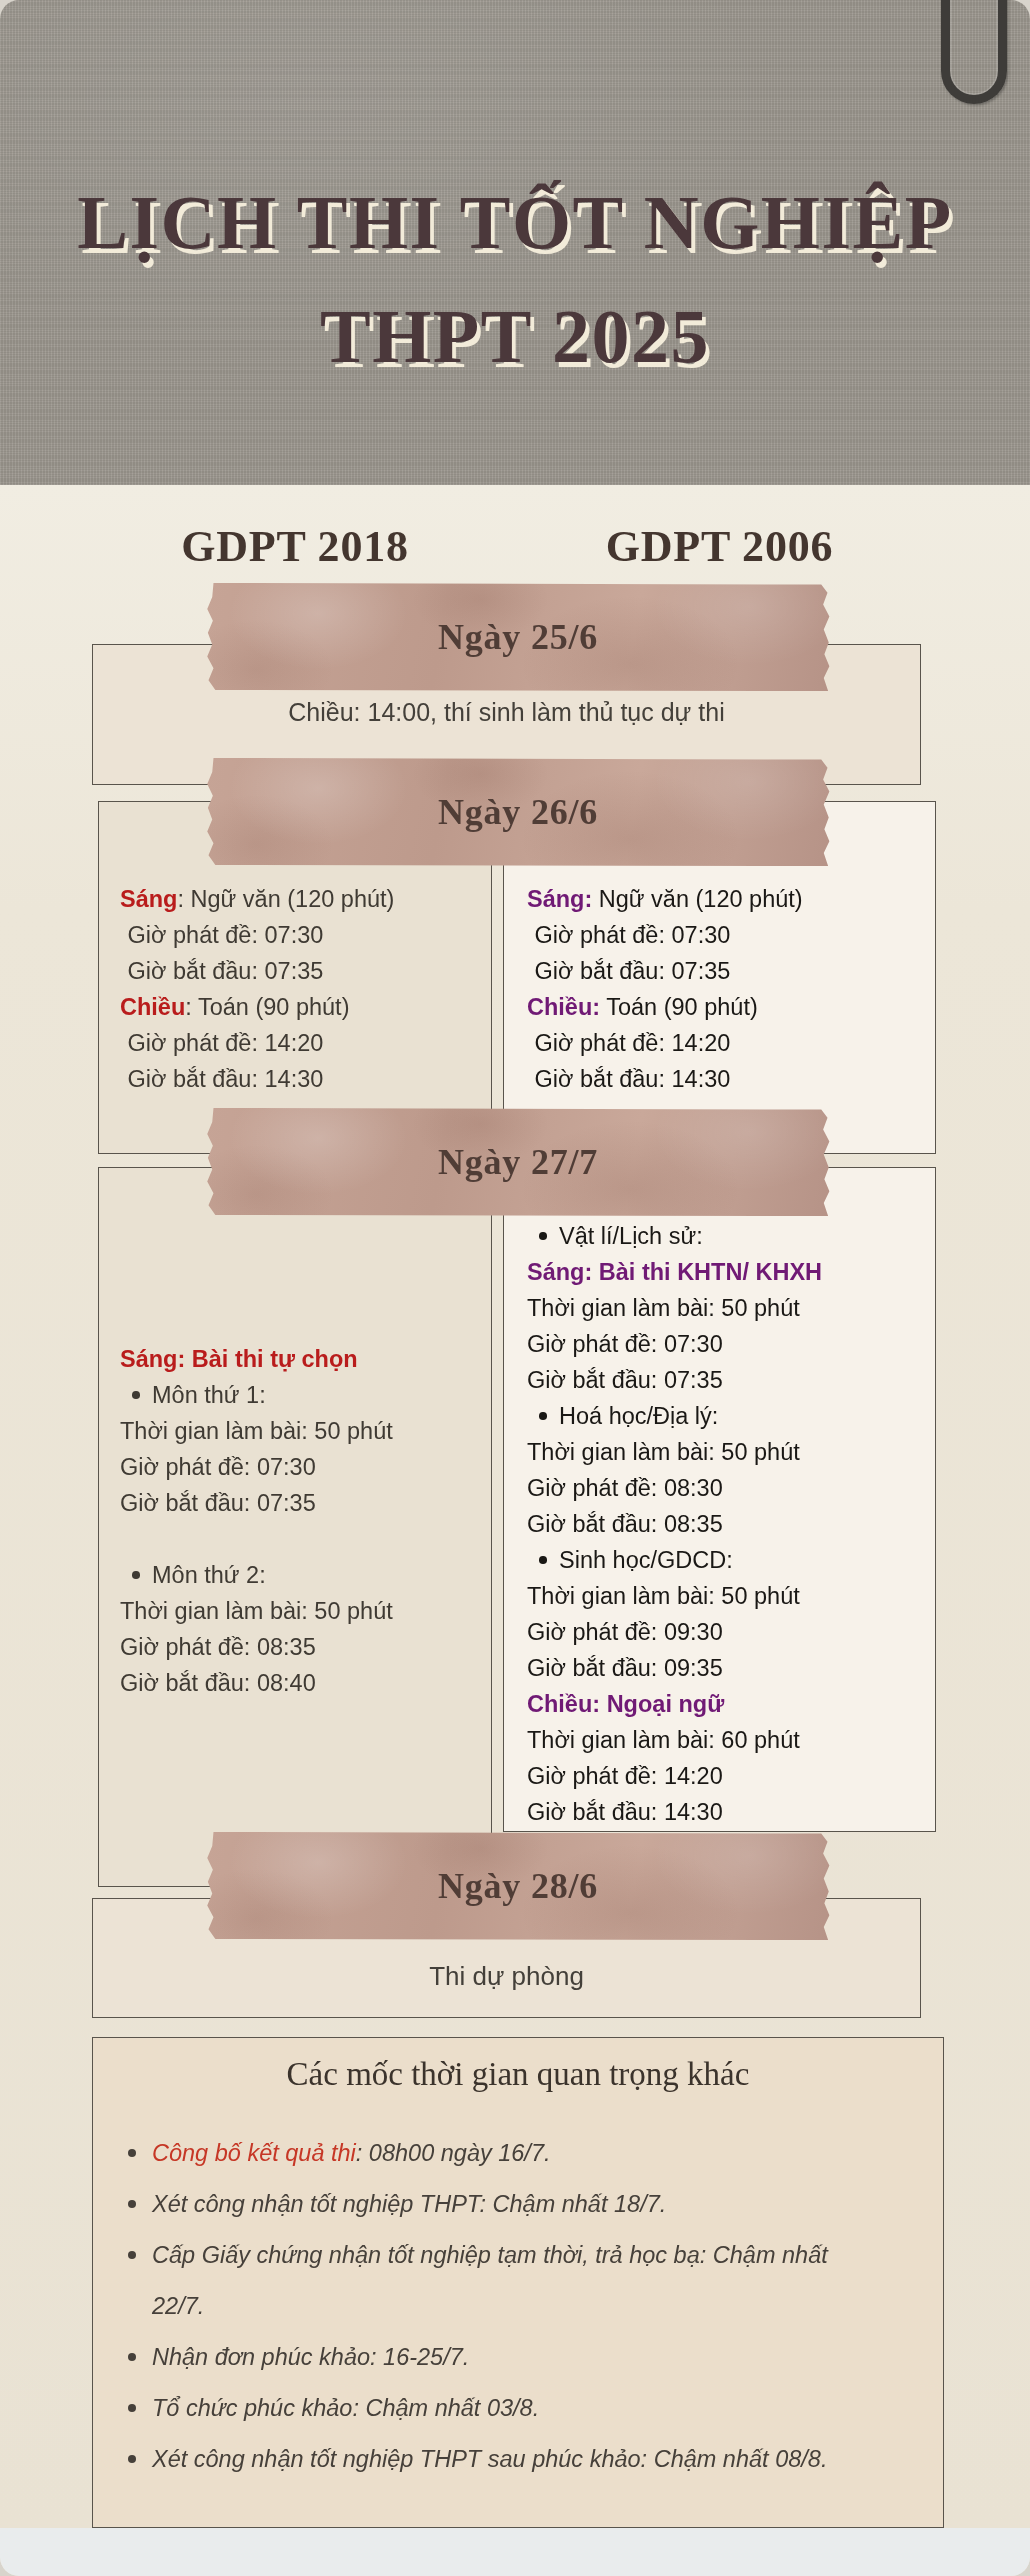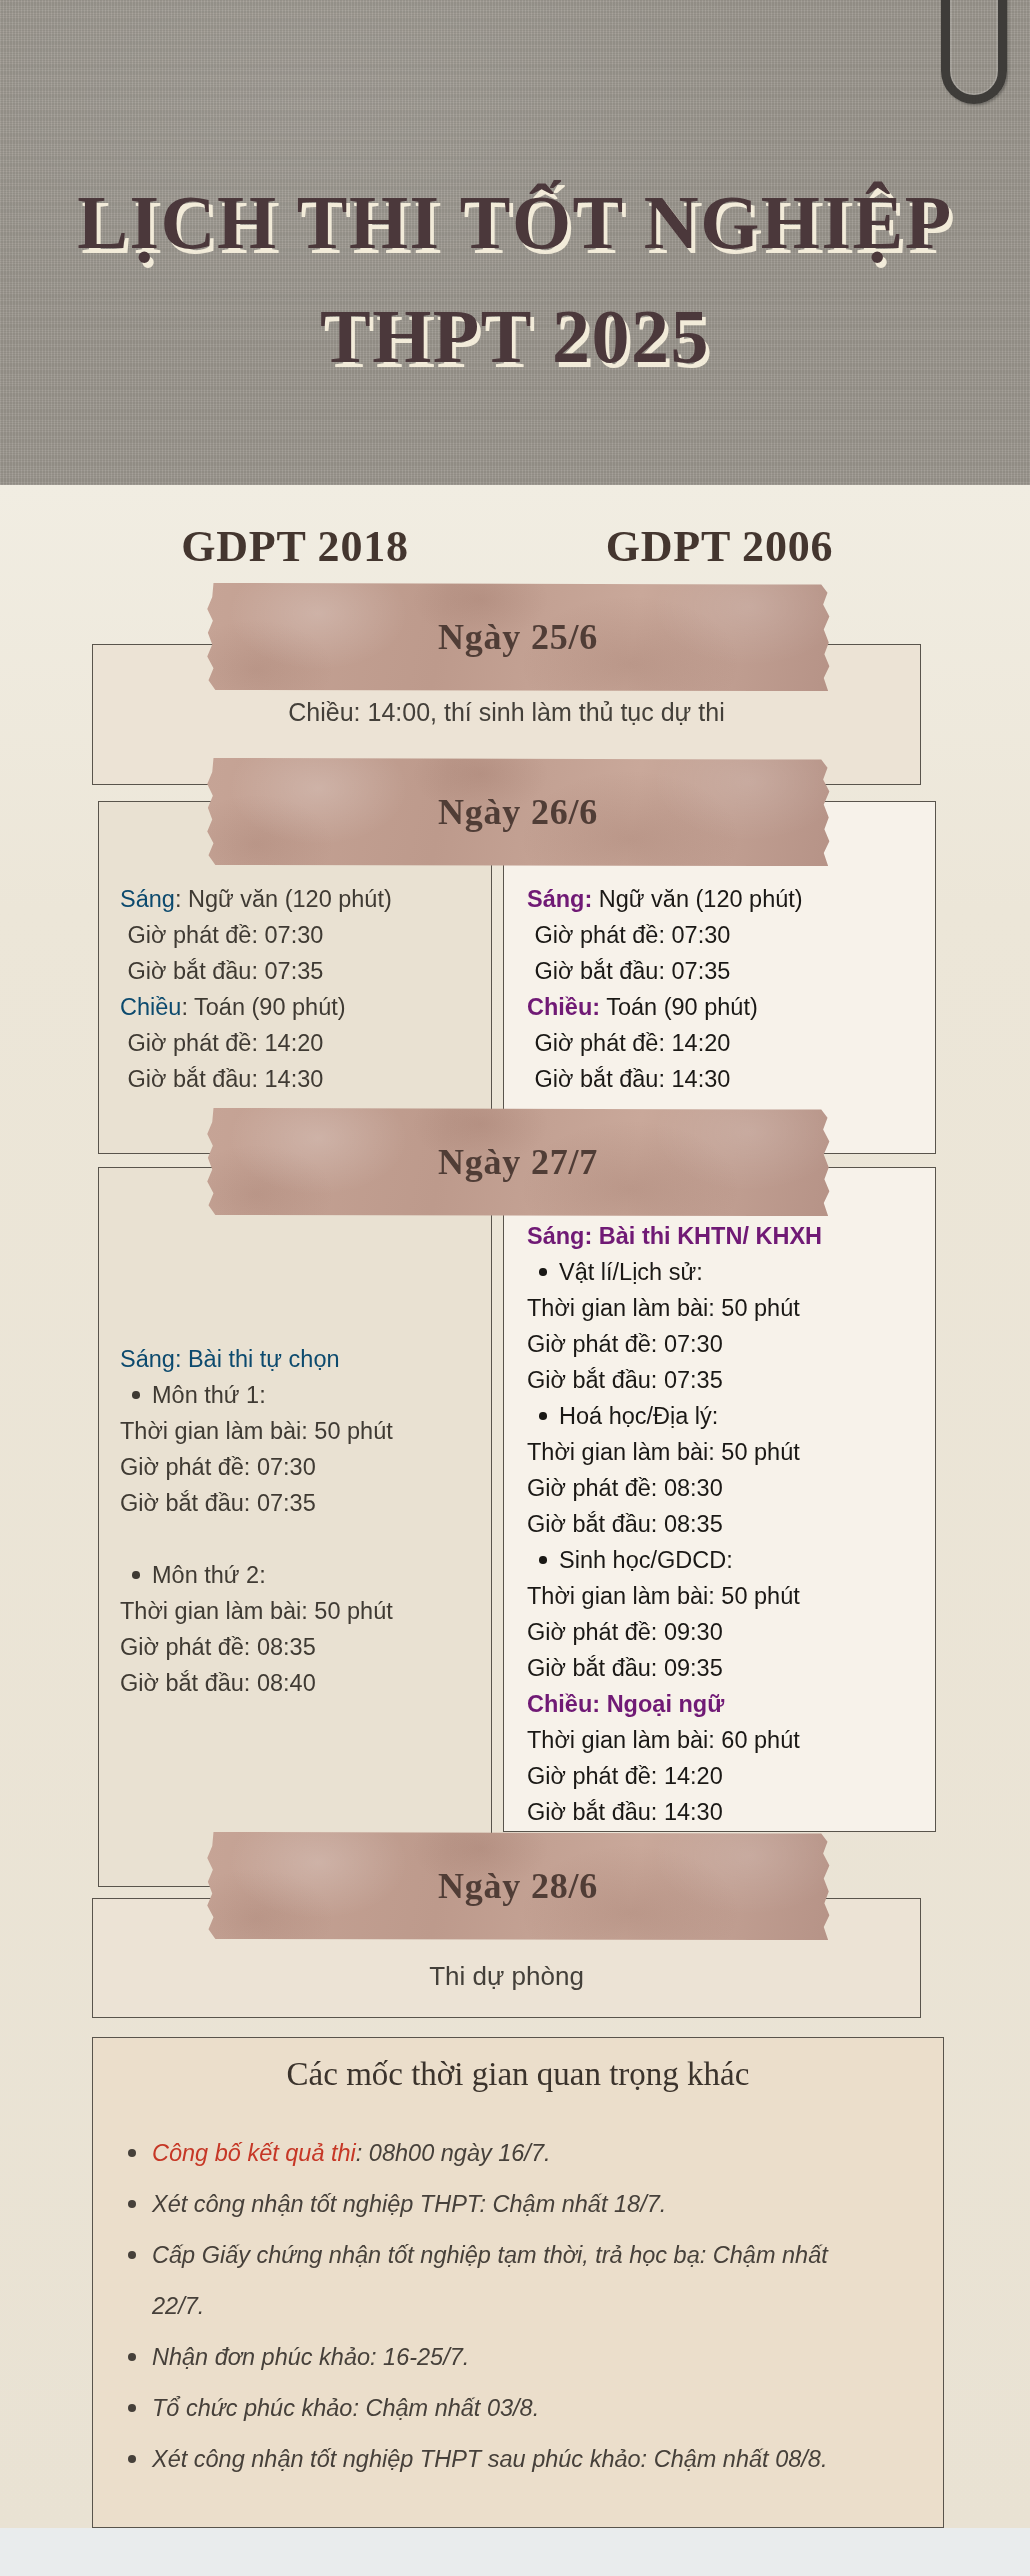--- a/index.html
+++ b/index.html
@@ -1,18 +1,18 @@
 <!DOCTYPE html>
 <html style="font-size:12px"><head>
 <meta charset="utf-8">
 <style>
   html,body{margin:0;padding:0;background:#d8d4cc;}
   .page{position:relative;width:1030px;height:2576px;margin:0 auto;overflow:hidden;
         background:linear-gradient(#f1ede2 485px,#ece6d8 909px,#e9e2d3 2528px);
-        font-family:"Liberation Sans","DejaVu Sans",sans-serif;}
+        font-family:"Liberation Sans","DejaVu Sans",sans-serif;border-radius:19px;}
   
   .hdr{position:absolute;left:0;top:0;width:1030px;height:485px;
        background:
          repeating-linear-gradient(90deg, rgba(255,255,255,.05) 0 1.5px, rgba(0,0,0,.045) 1.5px 3px),
          repeating-linear-gradient(0deg, rgba(255,255,255,.04) 0 0.8px, rgba(0,0,0,.035) 0.8px 2.3px),
          radial-gradient(682px 379px at 30% 20%, rgba(255,255,255,.06), transparent 70%),
          #9c978f;}
   .title{position:absolute;left:0;top:165px;width:1030px;text-align:center;
          font-family:"Liberation Serif","DejaVu Serif",serif;font-weight:bold;
          font-size:76px;line-height:114px;color:#4b383b;letter-spacing:1.5px;
@@ -44,21 +44,21 @@
             1% 57%,.3% 46%,1.1% 35%,.2% 24%,1% 13%);}
   
   .box{position:absolute;border:1.5px solid #59544c;box-sizing:border-box;}
   .fullbox{left:92px;width:829px;background:#ece3d5;text-align:center;
            font-size:25px;color:#44403a;}
   .lbox{left:98px;width:394px;background:#e9e1d2;}
   .rbox{left:503px;width:433px;background:#f7f2ea;}
   .lines{font-size:23.5px;line-height:36px;}
   .lbox .lines{padding:0 7.6px 0 21px;color:#3f3a33;}
   .rbox .lines{padding:0 7.6px 0 23px;color:#1a1815;}
-  .lbox .b{font-weight:normal;color:#0c4a6e;}
+  .lbox .b{font-weight:bold;color:#b91c1c;}
   .rbox .b{font-weight:bold;color:#701a75;}
   .ln.indent{padding-left:7.6px;}
   .ln.bullet{padding-left:32px;position:relative;}
   .ln.bullet .dot{position:absolute;left:12px;top:14.4px;width:7.6px;height:7.6px;border-radius:50%;
                   background:currentColor;}
   .gap{height:36px;}
   
   .mbox{left:92px;top:2037px;width:852px;height:491px;background:#ebdecb;}
   .mtitle{padding-top:18px;text-align:center;font-family:"Liberation Serif","DejaVu Serif",serif;
           font-weight:normal;font-size:33px;color:#3b332c;}
@@ -122,22 +122,22 @@
       <div class="ln"><span>Giờ bắt đầu: 07:35</span></div>
       <div class="gap"></div>
       <div class="ln bullet"><span class="dot"></span><span>Môn thứ 2:</span></div>
       <div class="ln"><span>Thời gian làm bài: 50 phút</span></div>
       <div class="ln"><span>Giờ phát đề: 08:35</span></div>
       <div class="ln"><span>Giờ bắt đầu: 08:40</span></div>
     </div>
   </div>
   <div class="box rbox" style="top:1167px;height:665px;">
     <div class="lines" style="padding-top:50px;">
+      <div class="ln bullet"><span class="dot"></span><span>Vật lí/Lịch sử:</span></div>
       <div class="ln"><span class="b">Sáng: Bài thi KHTN/ KHXH</span></div>
-      <div class="ln bullet"><span class="dot"></span><span>Vật lí/Lịch sử:</span></div>
       <div class="ln"><span>Thời gian làm bài: 50 phút</span></div>
       <div class="ln"><span>Giờ phát đề: 07:30</span></div>
       <div class="ln"><span>Giờ bắt đầu: 07:35</span></div>
       <div class="ln bullet"><span class="dot"></span><span>Hoá học/Địa lý:</span></div>
       <div class="ln"><span>Thời gian làm bài: 50 phút</span></div>
       <div class="ln"><span>Giờ phát đề: 08:30</span></div>
       <div class="ln"><span>Giờ bắt đầu: 08:35</span></div>
       <div class="ln bullet"><span class="dot"></span><span>Sinh học/GDCD:</span></div>
       <div class="ln"><span>Thời gian làm bài: 50 phút</span></div>
       <div class="ln"><span>Giờ phát đề: 09:30</span></div>

